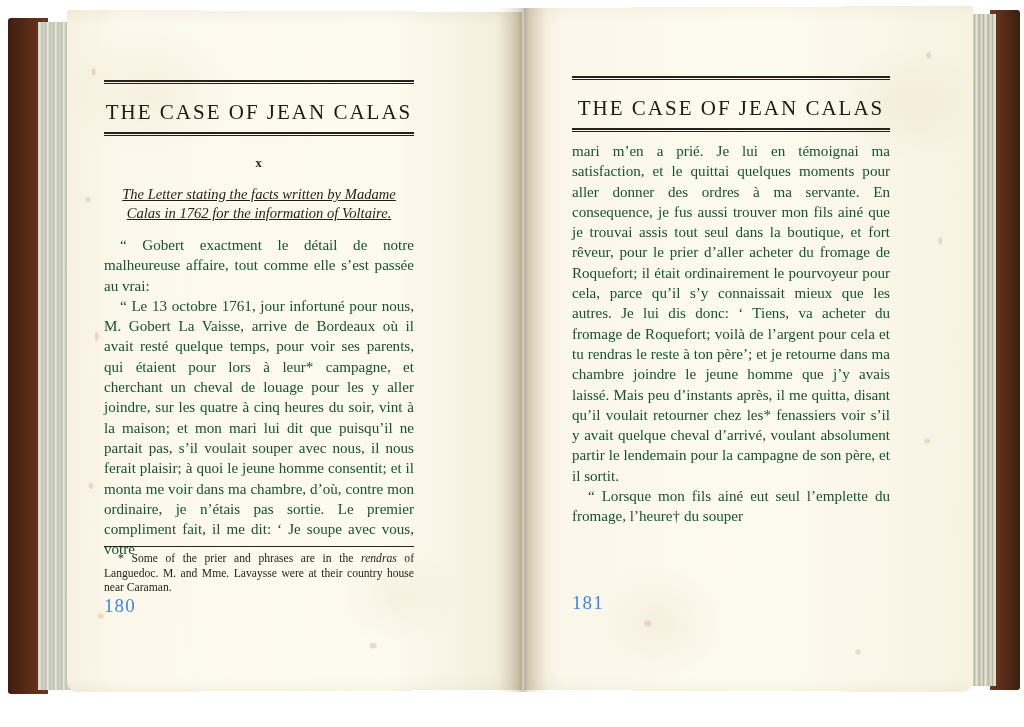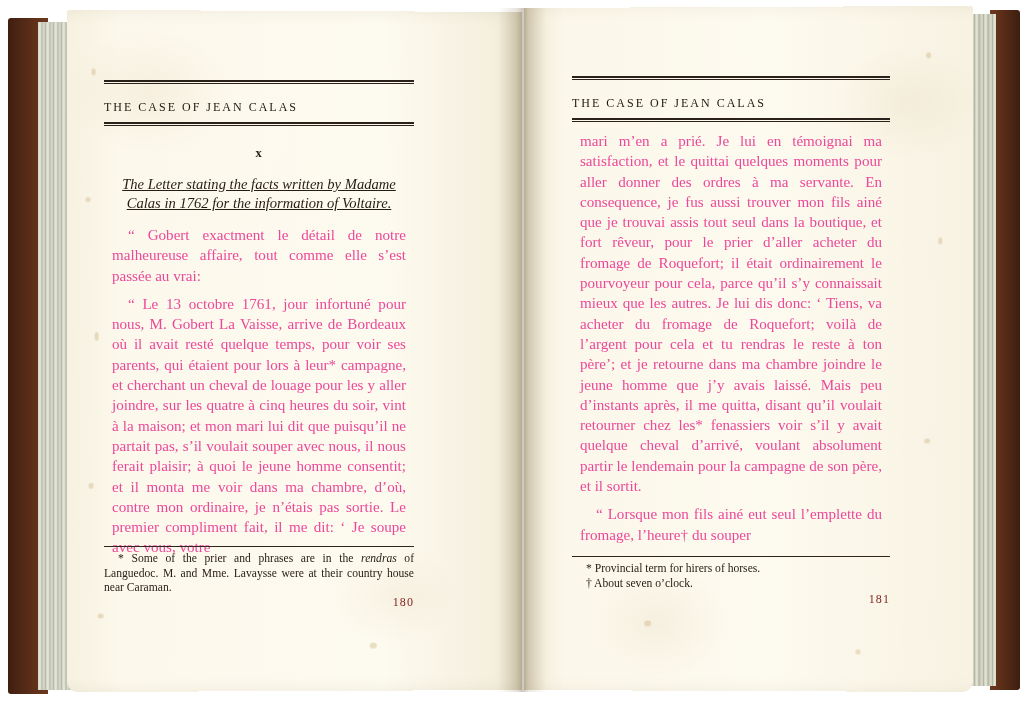--- a/index.html
+++ b/index.html
@@ -93,22 +93,22 @@
 
   .rule-top, .rule-bottom {
     border-top: 2.2px solid #2a221a;
     border-bottom: 1px solid #2a221a;
     height: 4px;
   }
   .rule-top { margin-bottom: 9px; }
   .rule-bottom { margin-top: 7px; }
 
   .running-head {
-    text-align: left;
-    font-size: 12px;
+    text-align: center;
+    font-size: 21px;
     letter-spacing: 2.0px;
     font-weight: 400;
     color: #20190f;
     white-space: nowrap;
     margin-top: 16px;
   }
 
   .chapter-number {
     text-align: center;
     font-size: 12.5px;
@@ -123,26 +123,26 @@
     text-align: center;
     font-size: 14.6px;
     line-height: 1.30;
     margin: 0 0 12px;
     padding: 0 4px;
     color: #241d14;
     text-decoration: underline;
   }
 
   p.body {
-    margin: 8px;
+    margin: 0;
     font-size: 15.1px;
     line-height: 1.345;
     text-align: justify;
     text-justify: inter-word;
-    color: #ec4899;
+    color: #14532d;
     hyphens: none;
   }
   p.body.indent { text-indent: 16px; }
 
   .footnote-wrap {
     position: absolute;
     width: 100%;
   }
   .footnote-rule {
     border-top: 1.3px solid #2e261d;
@@ -153,24 +153,24 @@
     margin: 0;
     font-size: 11.6px;
     line-height: 1.26;
     text-align: justify;
     color: #2a2219;
   }
   p.footnote.first { text-indent: 14px; }
   p.footnote .it { font-style: italic; }
 
   .folio {
-    text-align: right;
-    font-size: 12px;
+    text-align: left;
+    font-size: 19px;
     letter-spacing: 1.1px;
-    color: #7f1d1d;
+    color: #3b82f6;
   }
 
   #foot-left  { left: 104px; top: 546px; width: 310px; }
   #foot-right { left: 572px; top: 556px; width: 318px; }
   #folio-left  { position: absolute; left: 104px; top: 595px; width: 310px; }
   #folio-right { position: absolute; left: 572px; top: 592px; width: 318px; }
 </style>
 </head>
 <body>
 
@@ -222,20 +222,15 @@
 
   <div class="text-col" id="col-right">
     <div class="rule-top"></div>
     <div class="running-head">THE CASE OF JEAN CALAS</div>
     <div class="rule-bottom"></div>
 
     <p class="body" style="margin-top:9px;">mari m’en a prié. Je lui en témoignai ma satisfaction, et le quittai quelques moments pour aller donner des ordres à ma servante. En consequence, je fus aussi trouver mon fils ainé que je trouvai assis tout seul dans la boutique, et fort rêveur, pour le prier d’aller acheter du fromage de Roquefort; il était ordinairement le pourvoyeur pour cela, parce qu’il s’y connaissait mieux que les autres. Je lui dis donc: ‘ Tiens, va acheter du fromage de Roquefort; voilà de l’argent pour cela et tu rendras le reste à ton père’; et je retourne dans ma chambre joindre le jeune homme que j’y avais laissé. Mais peu d’instants après, il me quitta, disant qu’il voulait retourner chez les* fenassiers voir s’il y avait quelque cheval d’arrivé, voulant absolument partir le lendemain pour la campagne de son père, et il sortit.</p>
     <p class="body indent">“ Lorsque mon fils ainé eut seul l’emplette du fromage, l’heure† du souper</p>
   </div>
 
-  <div class="footnote-wrap" id="foot-right">
-    <div class="footnote-rule"></div>
-    <p class="footnote first"><span>* </span><span>Provincial term for hirers of horses.</span></p>
-    <p class="footnote first"><span>† </span><span>About seven o’clock.</span></p>
-  </div>
   <div class="folio" id="folio-right">181</div>
 
 </div>
 
 </body></html>

